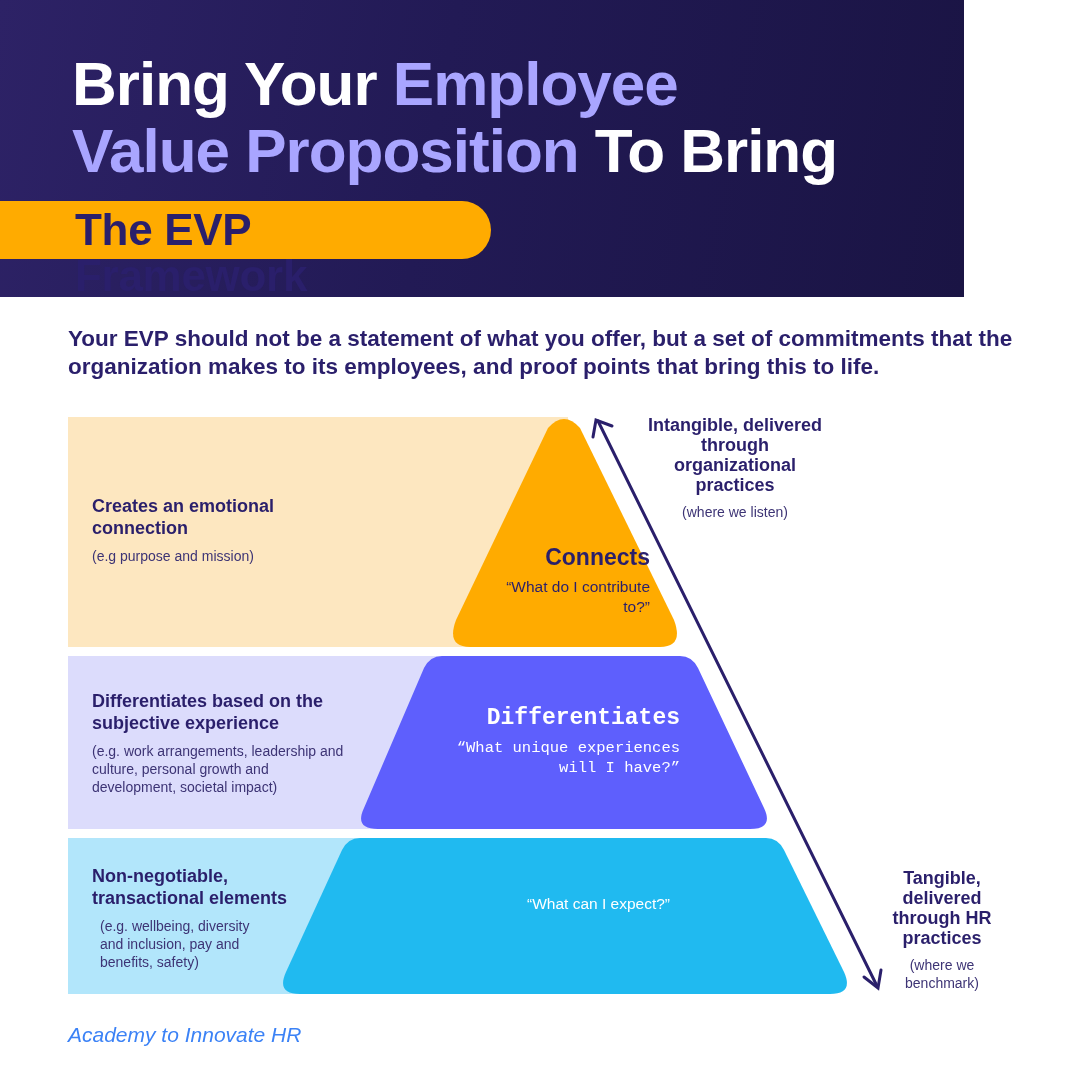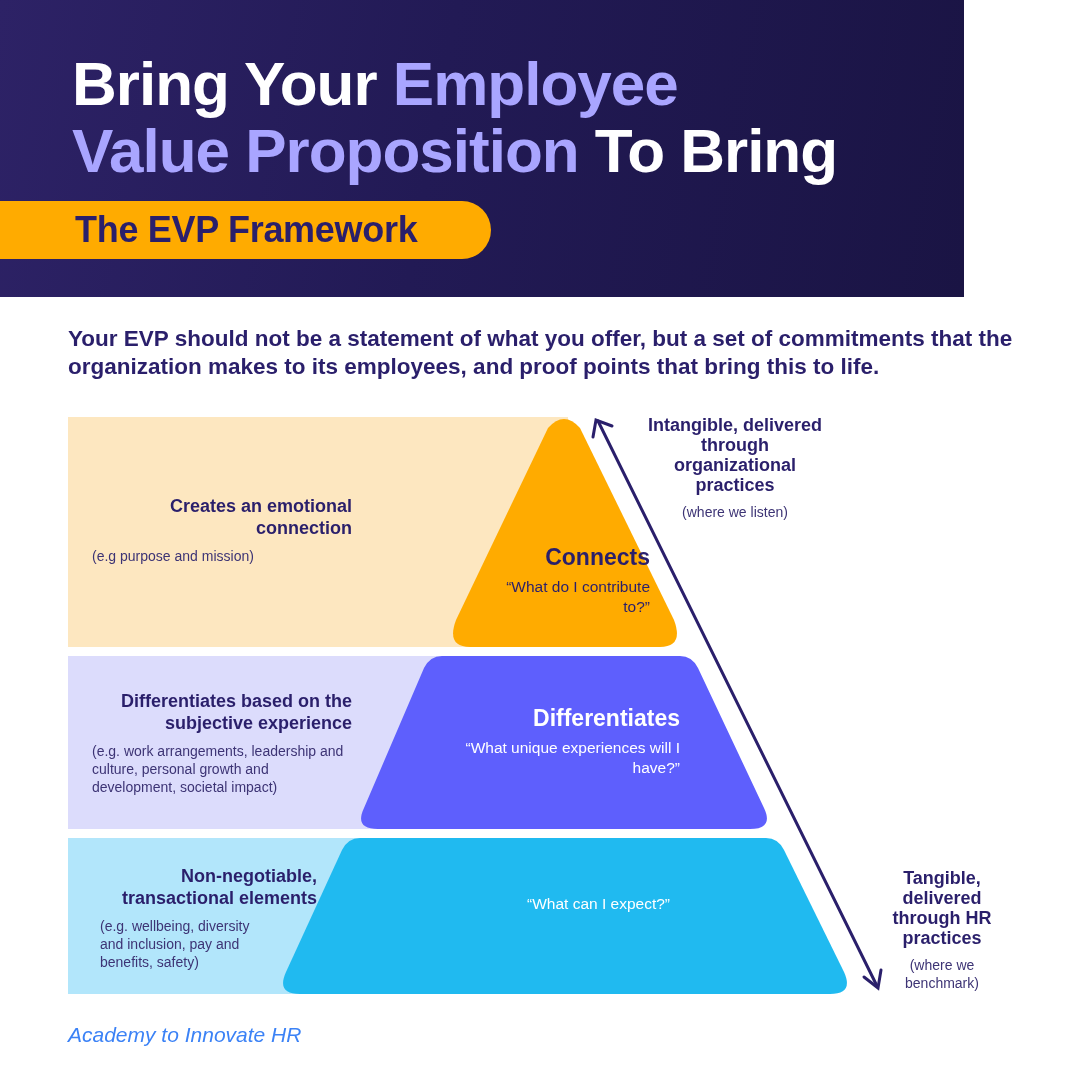--- a/index.html
+++ b/index.html
@@ -16,35 +16,35 @@
     font-size: 62px; line-height: 67px; letter-spacing: -1px;
     color: #ffffff;
   }
   .title .hl { color: #a9a5ff; }
   .badge {
     position: absolute; left: 0; top: 201px; width: 491px; height: 58px;
     background: #ffab00; border-radius: 0 29px 29px 0;
   }
   .badge span {
     position: absolute; left: 75px; top: 6px;
-    font-weight: 700; font-size: 36px; line-height: 46px; color: #2a1f6b; letter-spacing: -0.3px;
+    font-weight: 700; font-size: 44px; line-height: 46px; color: #2a1f6b; letter-spacing: -0.3px;
   }
 
   .intro {
     position: absolute; left: 68px; top: 325px; width: 960px;
     font-weight: 700; font-size: 22.5px; line-height: 28px; color: #2a1f6b;
   }
 
   .band { position: absolute; left: 68px; }
   .band-1 { top: 417px; width: 500px; height: 230px; background: #fde7c0; }
   .band-2 { top: 656px; width: 380px; height: 173px; background: #dcdcfc; }
   .band-3 { top: 838px; width: 300px; height: 156px; background: #b2e6fb; }
 
   .side-text { position: absolute; left: 92px; }
-  .side-head { font-weight: 700; font-size: 18px; line-height: 22px; color: #2a1f6b; text-align: right; }
+  .side-head { font-weight: 700; font-size: 18px; line-height: 22px; color: #2a1f6b; }
   .side-sub { font-size: 14px; line-height: 18px; color: #3d3475; margin-top: 8px; }
 
   svg.pyramid { position: absolute; left: 0; top: 0; }
 
   .tier-text { position: absolute; text-align: right; }
   .tier-title { font-weight: 700; font-size: 23px; line-height: 28px; }
   .tier-q { font-size: 15.5px; line-height: 20px; margin-top: 6px; }
 
   .right-note { position: absolute; text-align: center; color: #2a1f6b; }
   .right-head { font-weight: 700; font-size: 18px; line-height: 20px; }
@@ -99,21 +99,21 @@
 </div>
 <div class="side-text" style="top:865px; width:225px;">
   <div class="side-head">Non-negotiable, transactional elements</div>
   <div class="side-sub" style="width:170px;margin-left:8px;">(e.g. wellbeing, diversity and inclusion, pay and benefits, safety)</div>
 </div>
 
 <div class="tier-text" style="left:480px; top:543px; width:170px; color:#2a1f6b;">
   <div class="tier-title">Connects</div>
   <div class="tier-q">“What do I contribute to?”</div>
 </div>
-<div class="tier-text" style="left:450px; top:704px; width:230px; color:#ffffff;">
+<div class="tier-text" style="left:450px; top:704px; width:230px; color:#ffffff;font-family:Liberation Mono, monospace;">
   <div class="tier-title">Differentiates</div>
   <div class="tier-q">“What unique experiences will I have?”</div>
 </div>
 <div class="tier-text" style="left:460px; top:888px; width:210px; color:#ffffff;">
   <div class="tier-q">“What can I expect?”</div>
 </div>
 
 <div class="right-note" style="left:640px; top:415px; width:190px;">
   <div class="right-head">Intangible, delivered through organizational practices</div>
   <div class="right-sub">(where we listen)</div>

